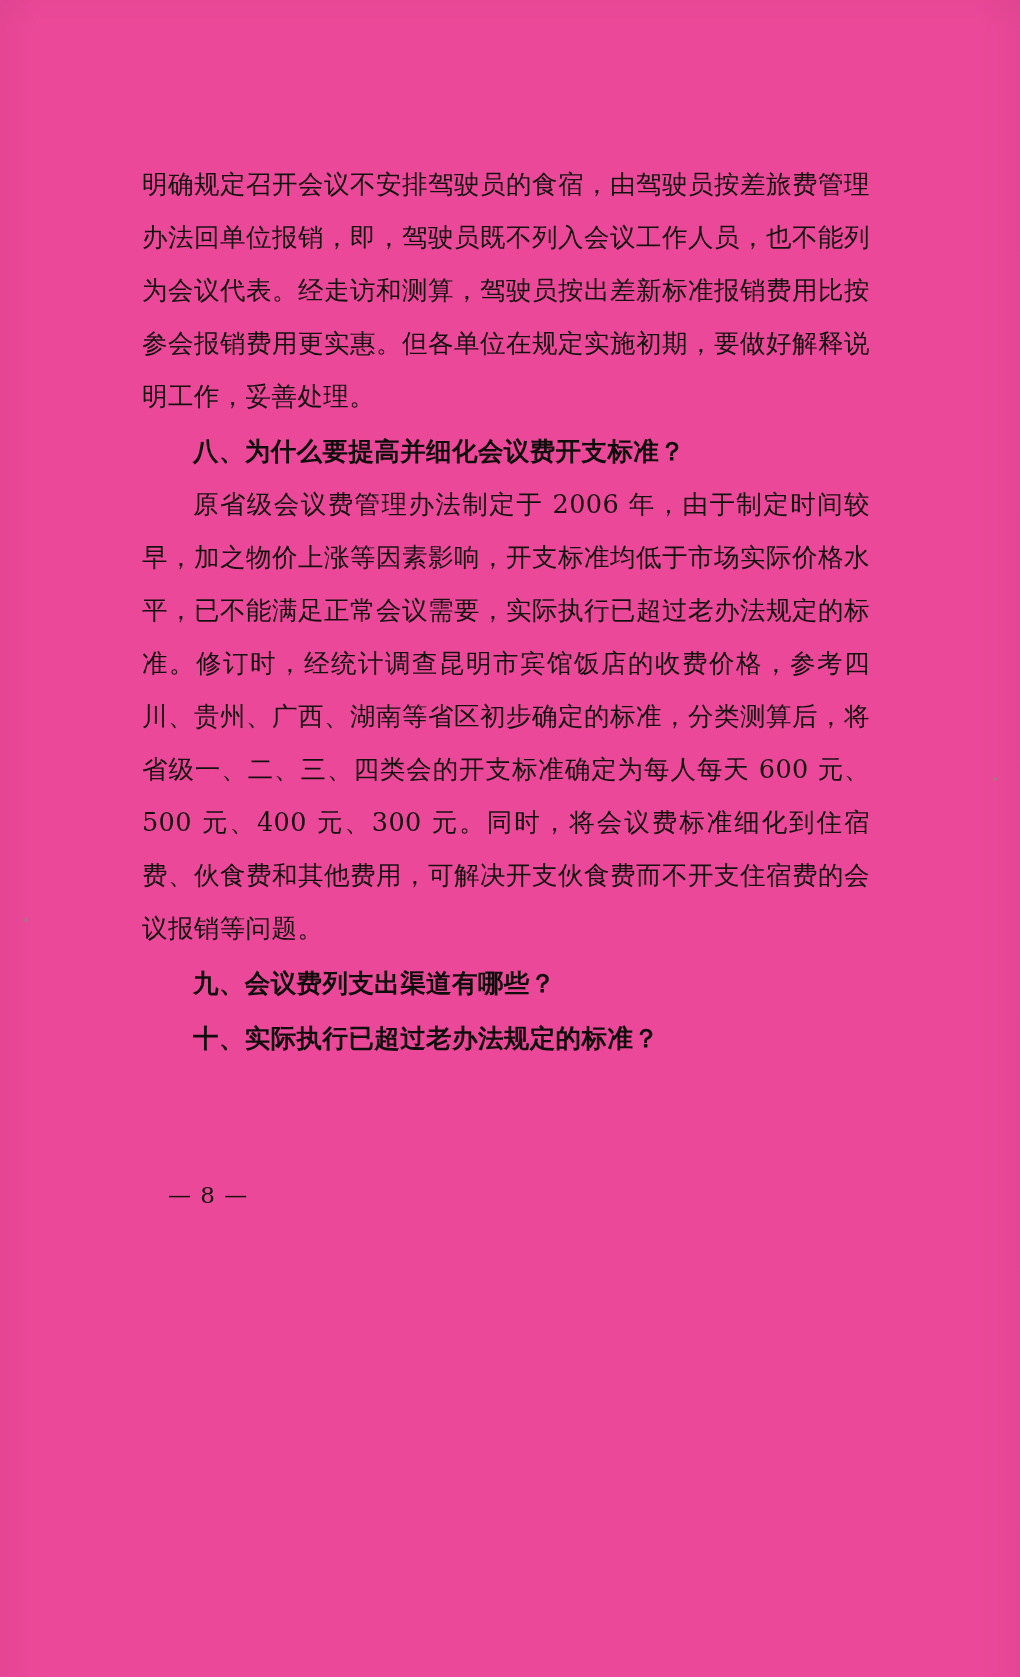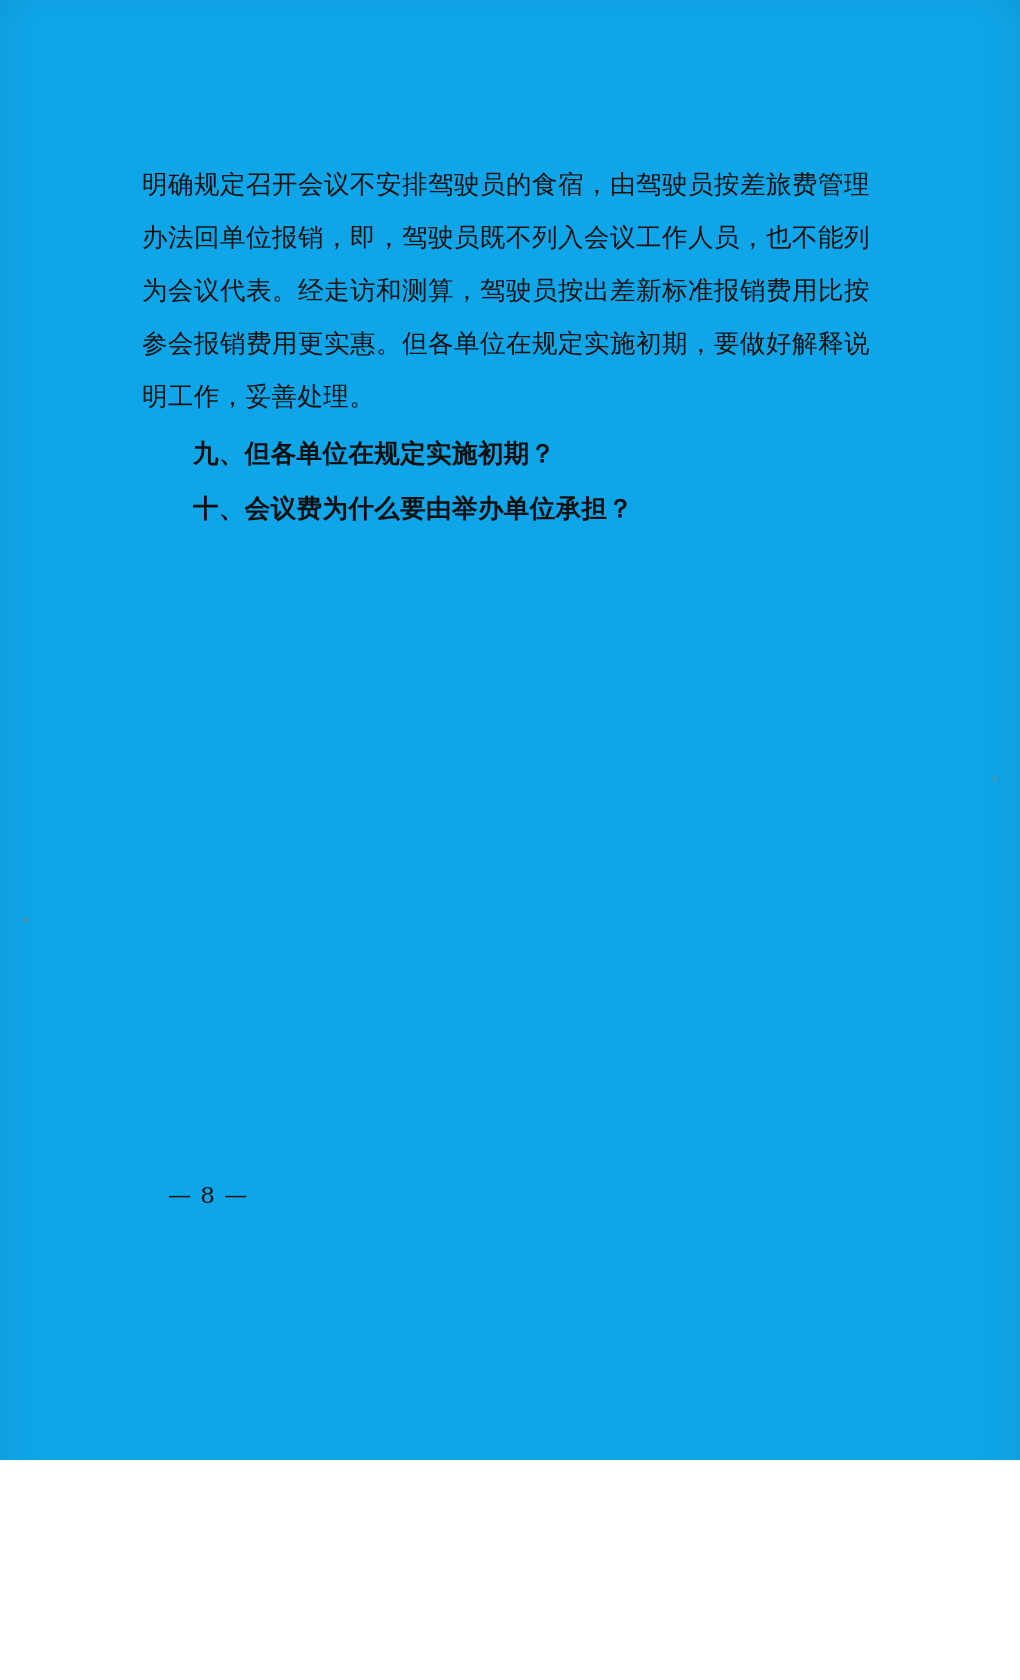--- a/index.html
+++ b/index.html
@@ -3,22 +3,22 @@
 <meta charset="utf-8">
 <style>
   html, body {
     margin: 0;
     padding: 0;
     background: #ffffff;
   }
   .page {
     position: relative;
     width: 1020px;
-    height: 1460px;
-    background: #0ea5e9;
+    height: 1677px;
+    background: #ec4899;
     overflow: hidden;
     font-family: "DejaVu Serif", serif;
   }
   
   .paper-tint {
     position: absolute;
     inset: 0;
     background:
       linear-gradient(90deg, rgba(0,0,0,0.035) 0px, rgba(0,0,0,0.0) 40px),
       linear-gradient(270deg, rgba(0,0,0,0.03) 0px, rgba(0,0,0,0.0) 46px),
@@ -91,30 +91,32 @@
 
 <div class="page">
   <div class="paper-tint"></div>
 
   <div class="content">
 
     <p class="para">明确规定召开会议不安排驾驶员的食宿，由驾驶员按差旅费管理办法回单位报销，即，驾驶员既不列入会议工作人员，也不能列为会议代表。经走访和测算，驾驶员按出差新标准报销费用比按参会报销费用更实惠。但各单位在规定实施初期，要做好解释说明工作，妥善处理。</p>
 
     <div class="block-gap"></div>
 
+    <p class="heading">八、为什么要提高并细化会议费开支标准？</p>
+
+    <p class="para indent">原省级会议费管理办法制定于 2006 年，由于制定时间较早，加之物价上涨等因素影响，开支标准均低于市场实际价格水平，已不能满足正常会议需要，实际执行已超过老办法规定的标准。修订时，经统计调查昆明市宾馆饭店的收费价格，参考四川、贵州、广西、湖南等省区初步确定的标准，分类测算后，将省级一、二、三、四类会的开支标准确定为每人每天 600 元、500 元、400 元、300 元。同时，将会议费标准细化到住宿费、伙食费和其他费用，可解决开支伙食费而不开支住宿费的会议报销等问题。</p>
+
+    <div class="block-gap"></div>
+
+    <p class="heading">九、会议费列支出渠道有哪些？</p>
 
 
     <div class="block-gap"></div>
 
-    <p class="heading">九、但各单位在规定实施初期？</p>
-
-
-    <div class="block-gap"></div>
-
-    <p class="heading">十、会议费为什么要由举办单位承担？</p>
+    <p class="heading">十、实际执行已超过老办法规定的标准？</p>
 
 
   </div>
 
   <div class="page-number">— 8 —</div>
 
   <div class="edge-mark right-dot"></div>
   <div class="edge-mark left-dot"></div>
 </div>
 

